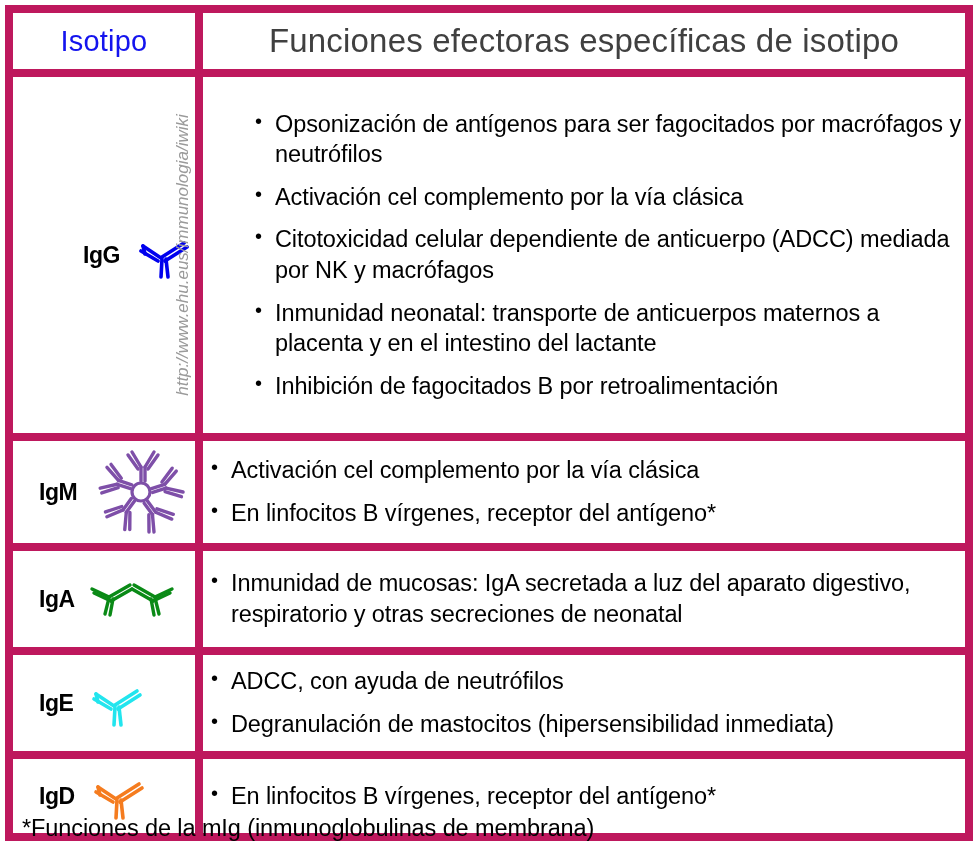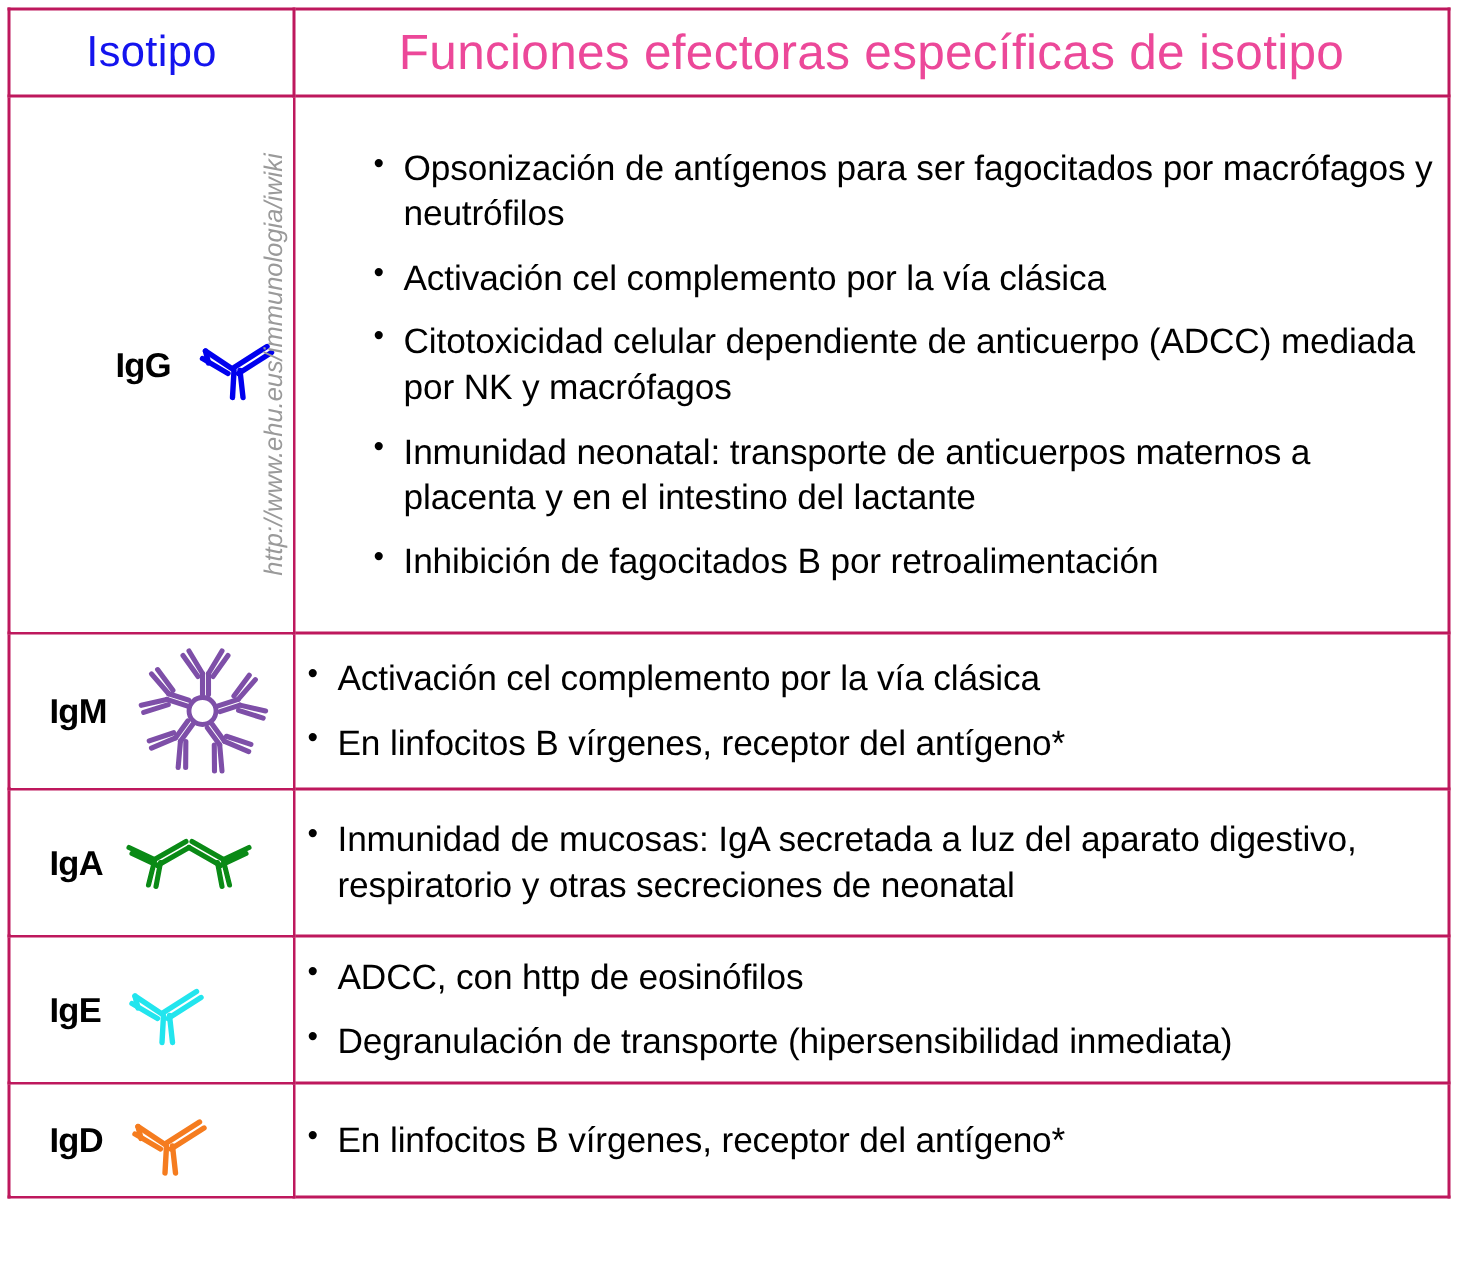--- a/index.html
+++ b/index.html
@@ -25,21 +25,21 @@
   
   .iso-table {
     position: absolute;
     left: 5px;
     top: 5px;
     width: 960px;
     border-collapse: collapse;
     table-layout: fixed;
   }
   .iso-table td, .iso-table th {
-    border: 2px solid #be185d;
+    border: 8px solid #be185d;
     padding: 0;
     vertical-align: middle;
     background: #ffffff;
   }
 
   
   col.c-iso   { width: 190px; }
   col.c-func  { width: 770px; }
 
   
@@ -47,21 +47,21 @@
     height: 56px;
     text-align: center;
     font-weight: normal;
   }
   .hdr-iso {
     color: #1414EE;
     font-size: 29px;
     letter-spacing: 0.2px;
   }
   .hdr-func {
-    color: #ec4899;
+    color: #404040;
     font-size: 33px;
     letter-spacing: 0.2px;
   }
 
   
   .iso-cell {
     position: relative;
   }
   .iso-inner {
     display: flex;
@@ -306,22 +306,22 @@
                   <path d="M24 34 L7 24"></path>
                   <path d="M28 32 L27 50"></path>
                   <path d="M32 32 L34 50"></path>
                 </g>
               </svg>
             </span>
           </div>
         </td>
         <td class="func-cell">
           <ul class="bullets">
-            <li>ADCC, con http de eosinófilos</li>
-            <li>Degranulación de transporte (hipersensibilidad inmediata)</li>
+            <li>ADCC, con ayuda de neutrófilos</li>
+            <li>Degranulación de mastocitos (hipersensibilidad inmediata)</li>
           </ul>
         </td>
       </tr>
 
       <tr class="r-igd">
         <td class="iso-cell">
           <div class="iso-inner">
             <span class="iso-label">IgD</span>
             <span class="iso-icon">
               <svg width="58" height="56" viewBox="0 0 58 56" aria-hidden="true">
@@ -341,14 +341,15 @@
         <td class="func-cell">
           <ul class="bullets">
             <li>En linfocitos B vírgenes, receptor del antígeno*</li>
           </ul>
         </td>
       </tr>
 
     </tbody>
   </table>
 
+  <div class="footnote">*Funciones de la mIg (inmunoglobulinas de membrana)</div>
 
 </div>
 
 </body></html>

